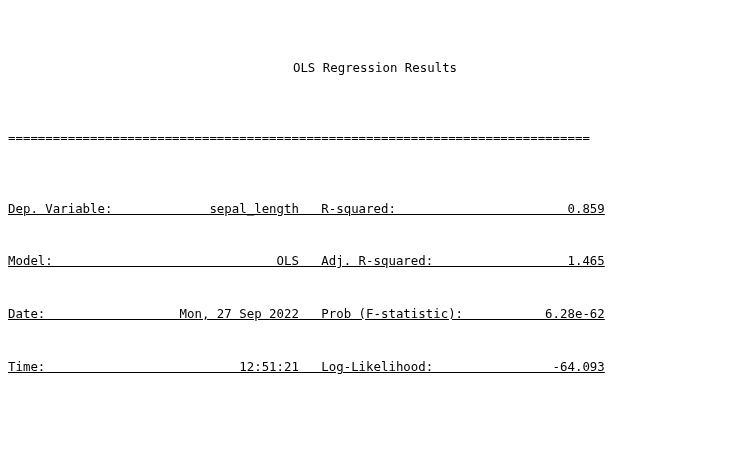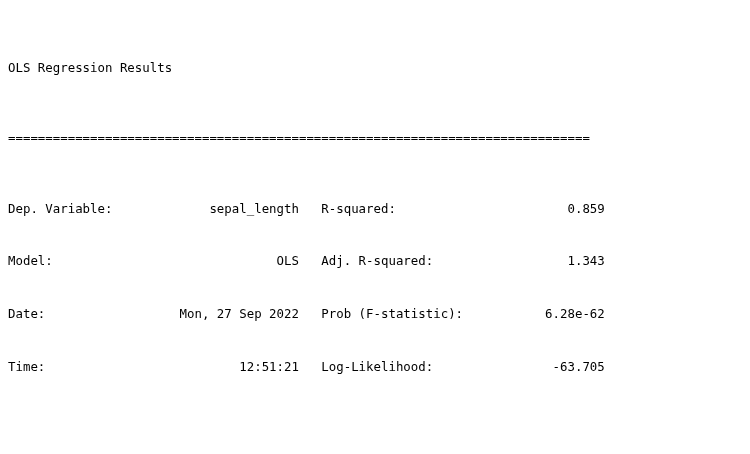--- a/index.html
+++ b/index.html
@@ -14,43 +14,45 @@
     font-family: "DejaVu Sans Mono", monospace;
     font-size: 12.4px;
     line-height: 17.6px;
     color: #000000;
   }
   #sheet {
     padding: 6px 8px 0 8px;
     white-space: pre;
   }
   .title {
+    text-align: center;
     white-space: pre;
   }
   .rule {
     white-space: pre;
     letter-spacing: 0px;
   }
   .row {
     white-space: pre;
+    text-decoration: underline;
   }
 </style>
 </head>
 <body>
 
 <div id="sheet">
 
   <div class="title">OLS Regression Results</div>
 
   <div class="rule">==============================================================================</div>
 
   <div class="row">Dep. Variable:             sepal_length   R-squared:                       0.859</div>
-  <div class="row">Model:                              OLS   Adj. R-squared:                  1.343</div>
+  <div class="row">Model:                              OLS   Adj. R-squared:                  1.465</div>
   <div class="row">Date:                  Mon, 27 Sep 2022   Prob (F-statistic):           6.28e-62</div>
-  <div class="row">Time:                          12:51:21   Log-Likelihood:                -63.705</div>
+  <div class="row">Time:                          12:51:21   Log-Likelihood:                -64.093</div>
   
   
   
   
 
   
 
   
 
   

